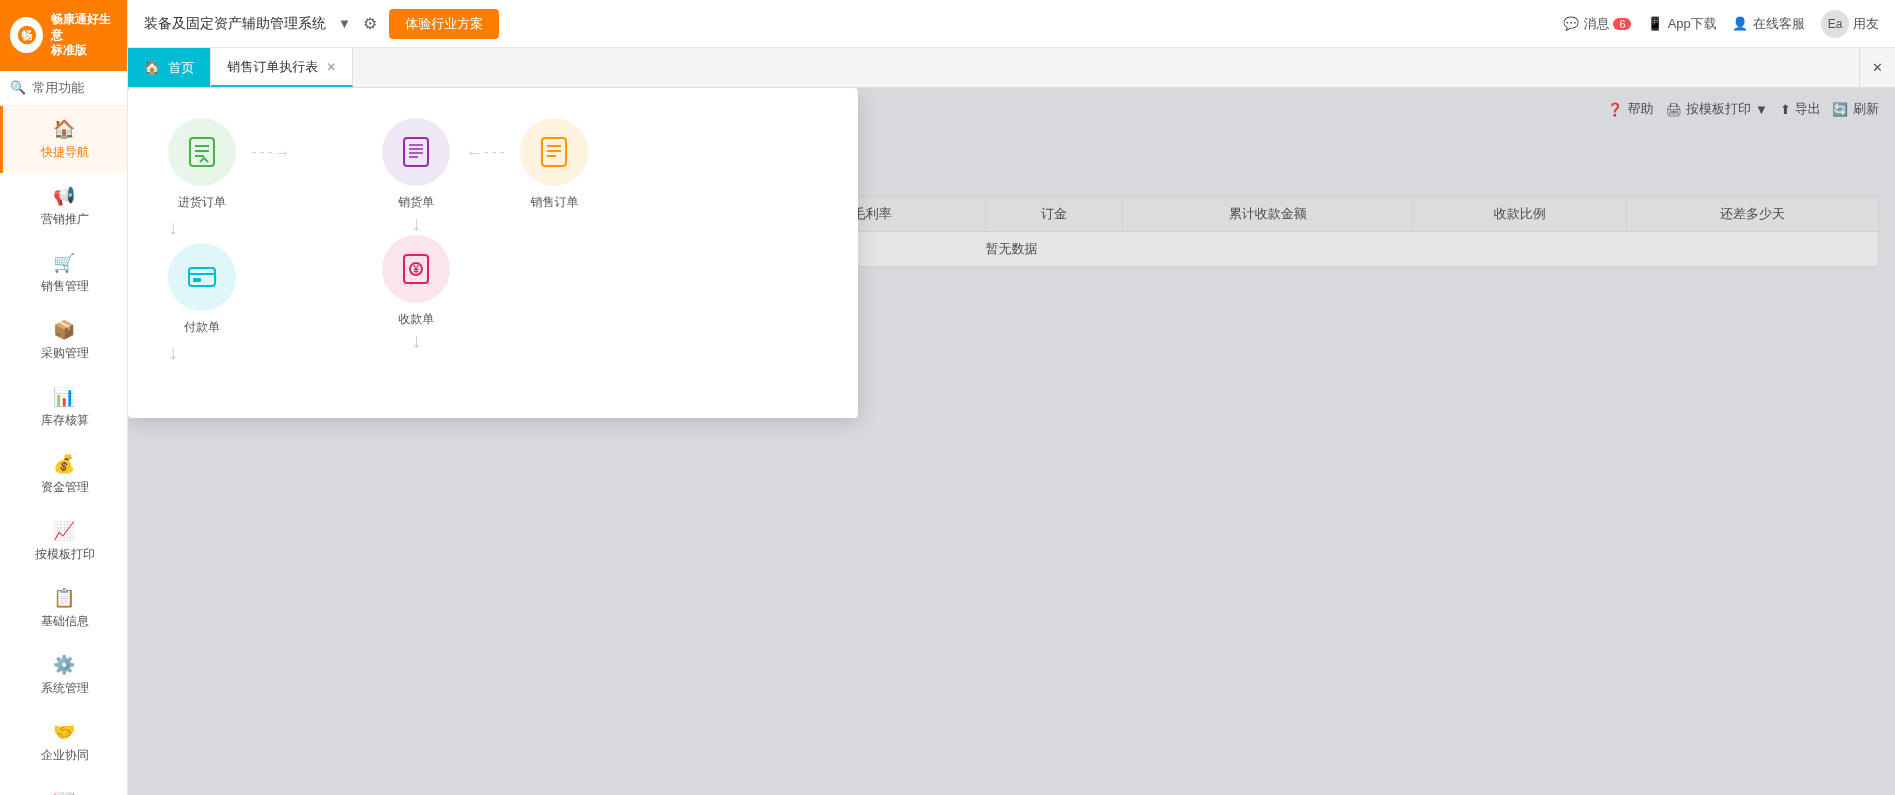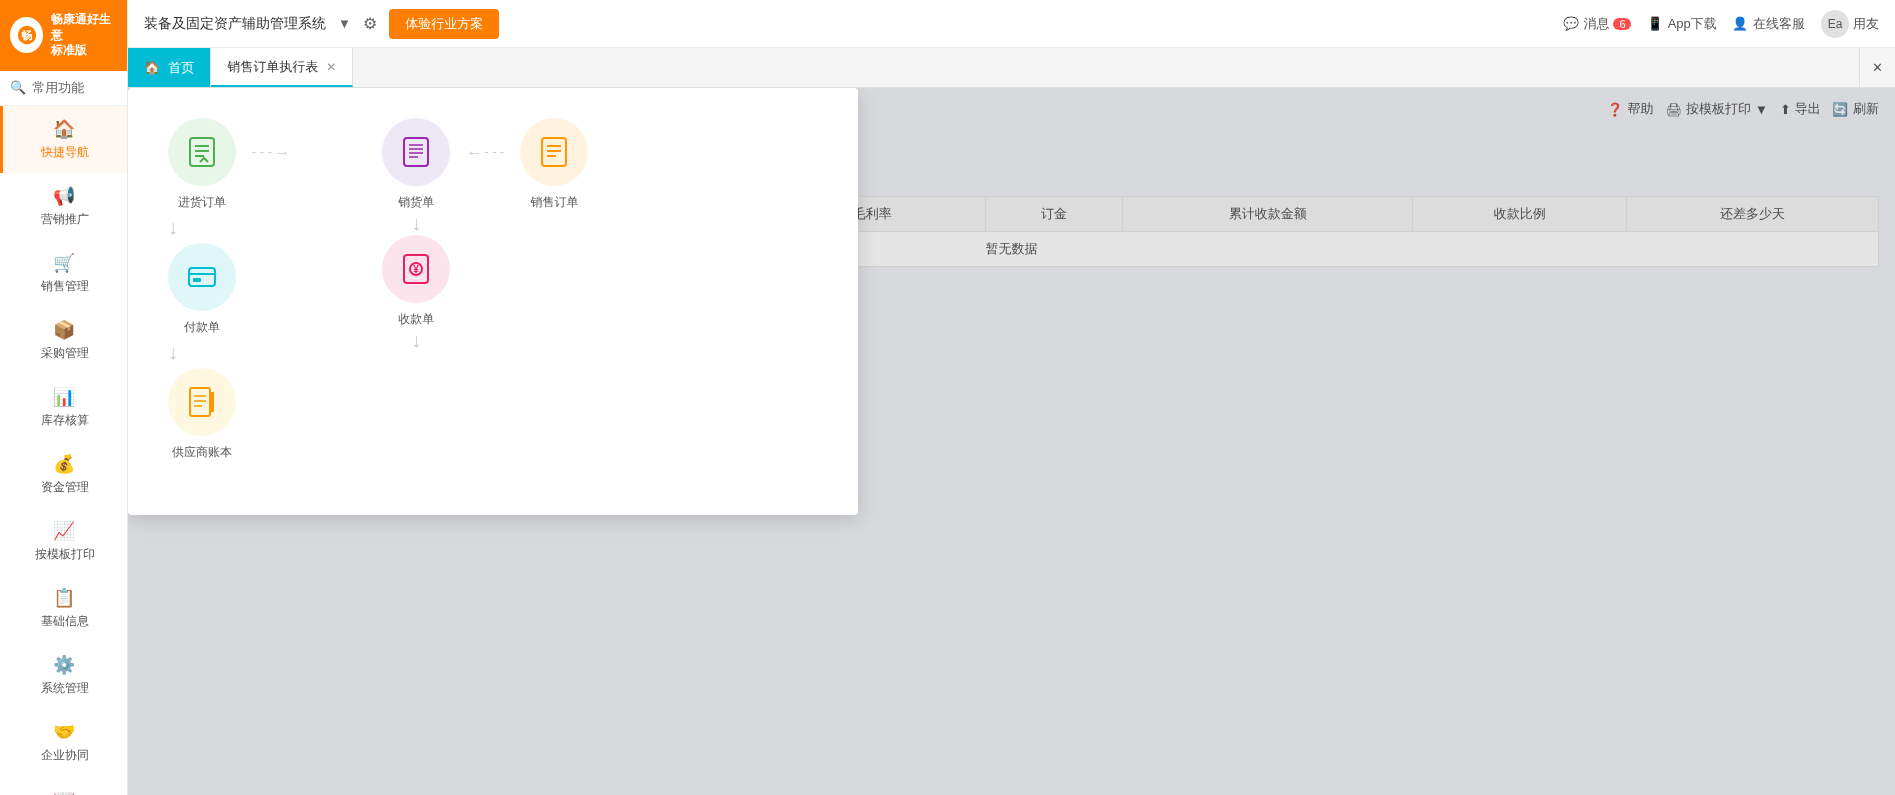--- a/index.html
+++ b/index.html
@@ -288,32 +288,20 @@
                   <div class="flow-circle fc-teal" style="display:flex;align-items:center;justify-content:center;">
                     <svg width="36" height="36" viewBox="0 0 36 36">
                         <rect x="5" y="9" width="26" height="18" rx="3" fill="none" stroke="#00bcd4" stroke-width="2"></rect>
                         <line x1="5" y1="15" x2="31" y2="15" stroke="#00bcd4" stroke-width="2"></line>
                         <rect x="9" y="19" width="8" height="4" rx="1" fill="#00bcd4"></rect>
                       </svg>
                   </div>
                   <span class="flow-label">付款单</span>
                 </div>
                 <div class="flow-arrow-v" style="color:#ccc;font-size:20px;">↓</div>
-                <div class="flow-node">
-                  <div class="flow-circle fc-orange2" style="display:flex;align-items:center;justify-content:center;">
-                    <svg width="36" height="36" viewBox="0 0 36 36">
-                        <rect x="6" y="4" width="20" height="28" rx="2" fill="none" stroke="#ff9800" stroke-width="2"></rect>
-                        <rect x="26" y="8" width="4" height="20" rx="1" fill="#ff9800"></rect>
-                        <line x1="10" y1="12" x2="22" y2="12" stroke="#ff9800" stroke-width="1.5"></line>
-                        <line x1="10" y1="17" x2="22" y2="17" stroke="#ff9800" stroke-width="1.5"></line>
-                        <line x1="10" y1="22" x2="18" y2="22" stroke="#ff9800" stroke-width="1.5"></line>
-                      </svg>
-                  </div>
-                  <span class="flow-label">供应商账本</span>
-                </div>
               </div>
 
               <div style="display:flex;flex-direction:column;padding-top:24px;">
                 <div style="display:flex;align-items:center;gap:2px;color:#ccc;">
                   <span>- - -</span>
                     <span style="font-size:16px;">→</span>
                 </div>
               </div>
 
 

